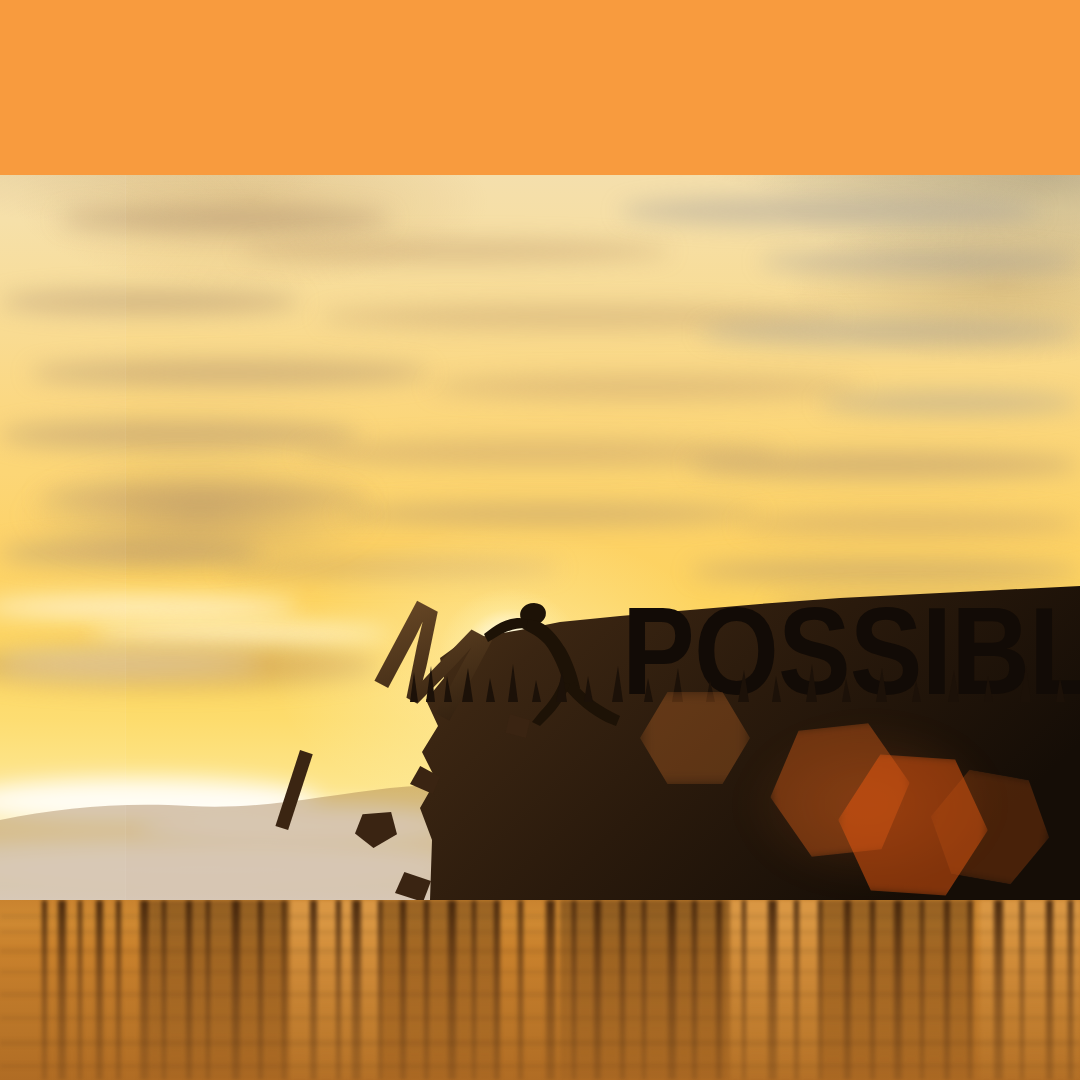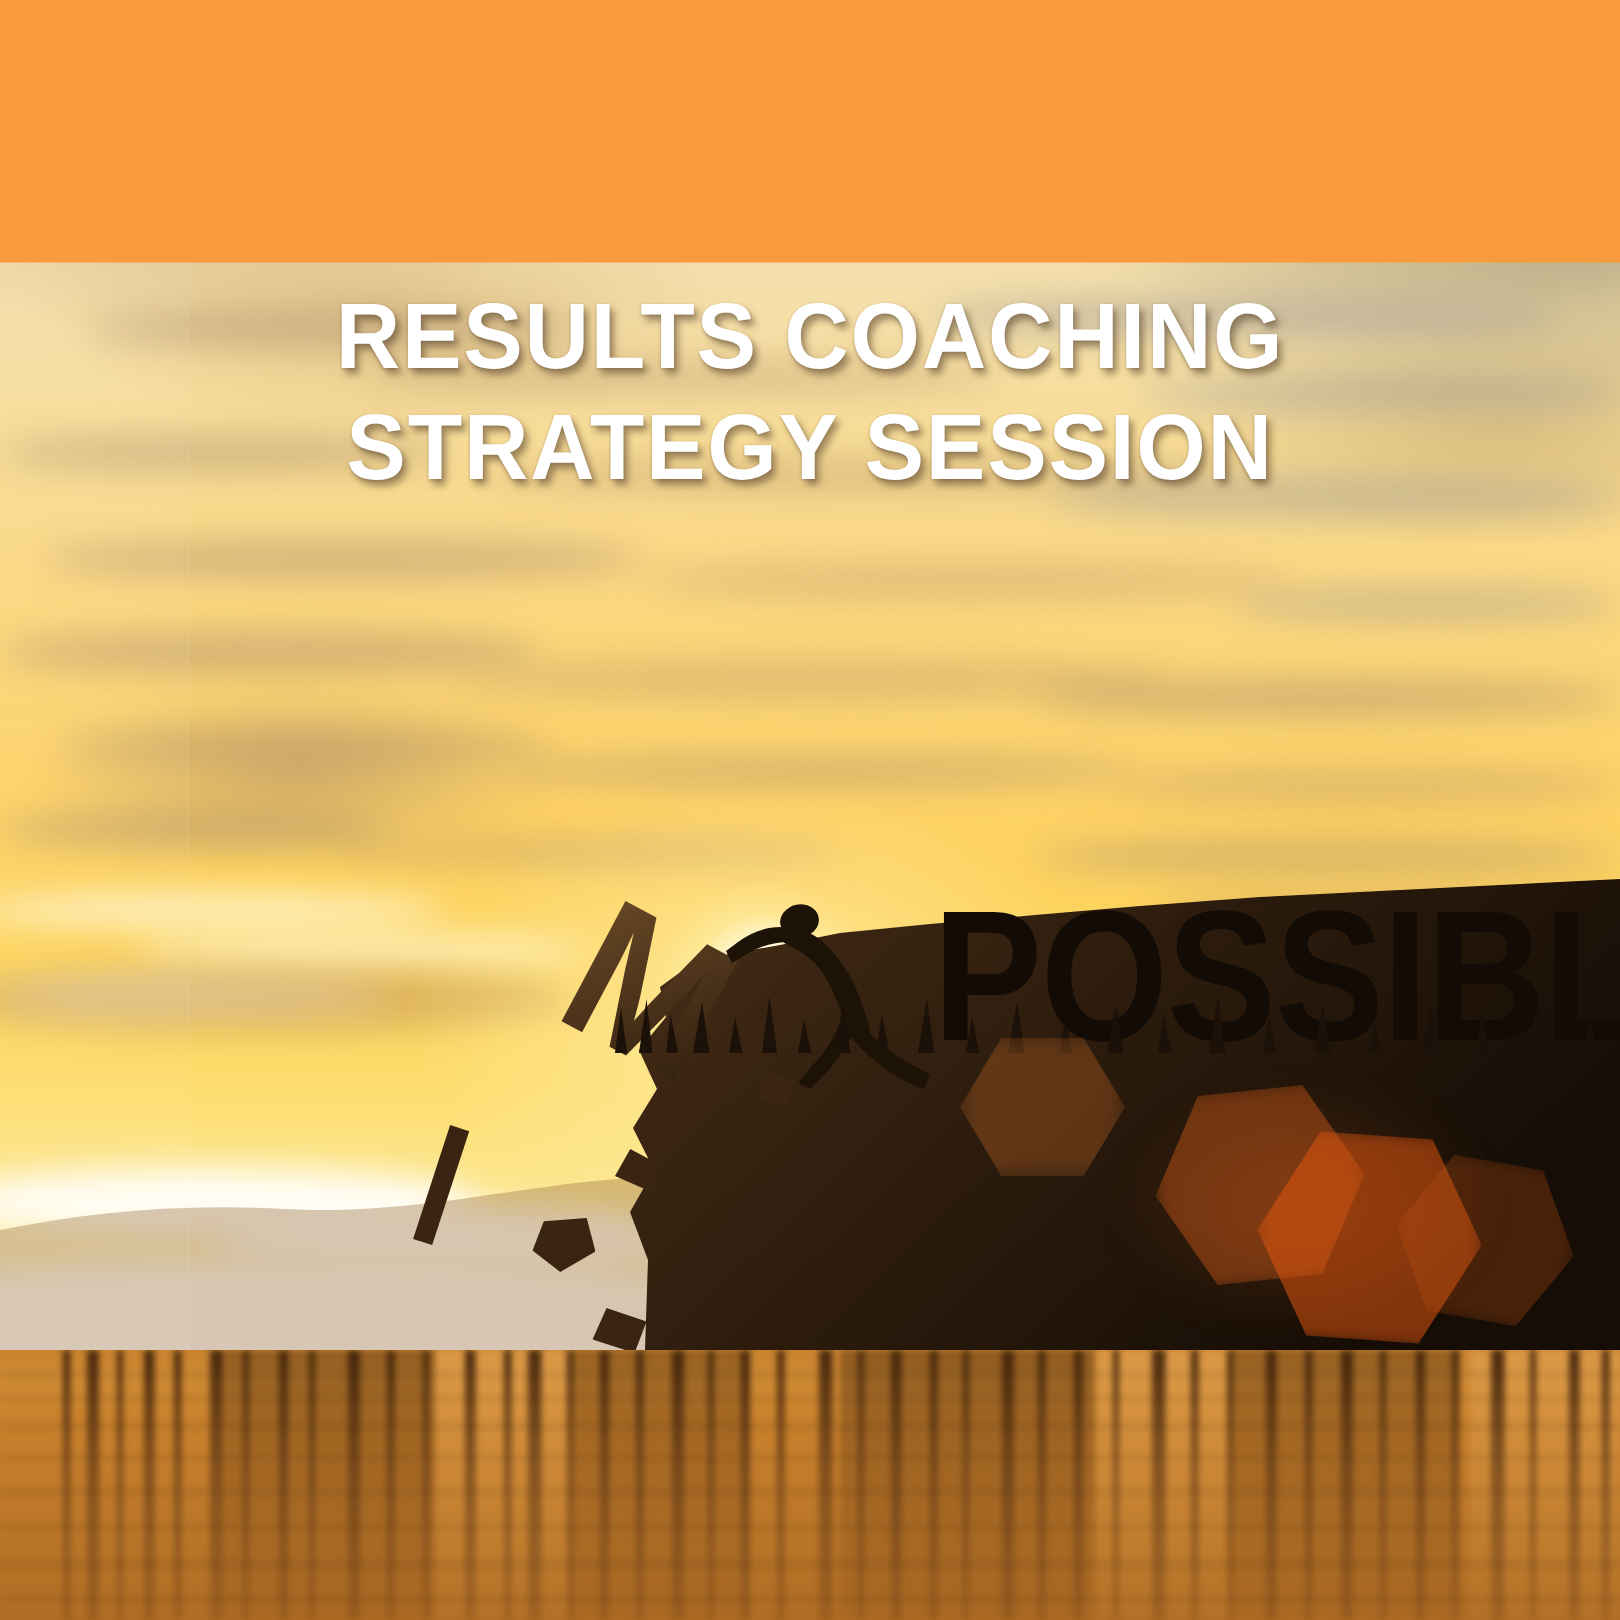--- a/index.html
+++ b/index.html
@@ -467,24 +467,20 @@
     <div class="flare flare-a"></div>
     <div class="flare flare-b"></div>
     <div class="flare flare-c"></div>
 
   </div>
 
   <div class="seam"></div>
 
   <div class="top-bar"></div>
 
-  <div class="title-block">
-    <div class="title-line">RESULTS COACHING</div>
-    <div class="title-line">STRATEGY SESSION</div>
-  </div>
 
   <div class="reflection">
     <div class="refl-blur">
       <svg class="refl-streaks" viewBox="0 0 1080 180" preserveAspectRatio="none">
         <defs>
           <linearGradient id="stk" x1="0" y1="0" x2="0" y2="1">
             <stop offset="0%" stop-color="#3d2009" stop-opacity="0.92"></stop>
             <stop offset="45%" stop-color="#5a3414" stop-opacity="0.62"></stop>
             <stop offset="100%" stop-color="#6b4018" stop-opacity="0.30"></stop>
           </linearGradient>

